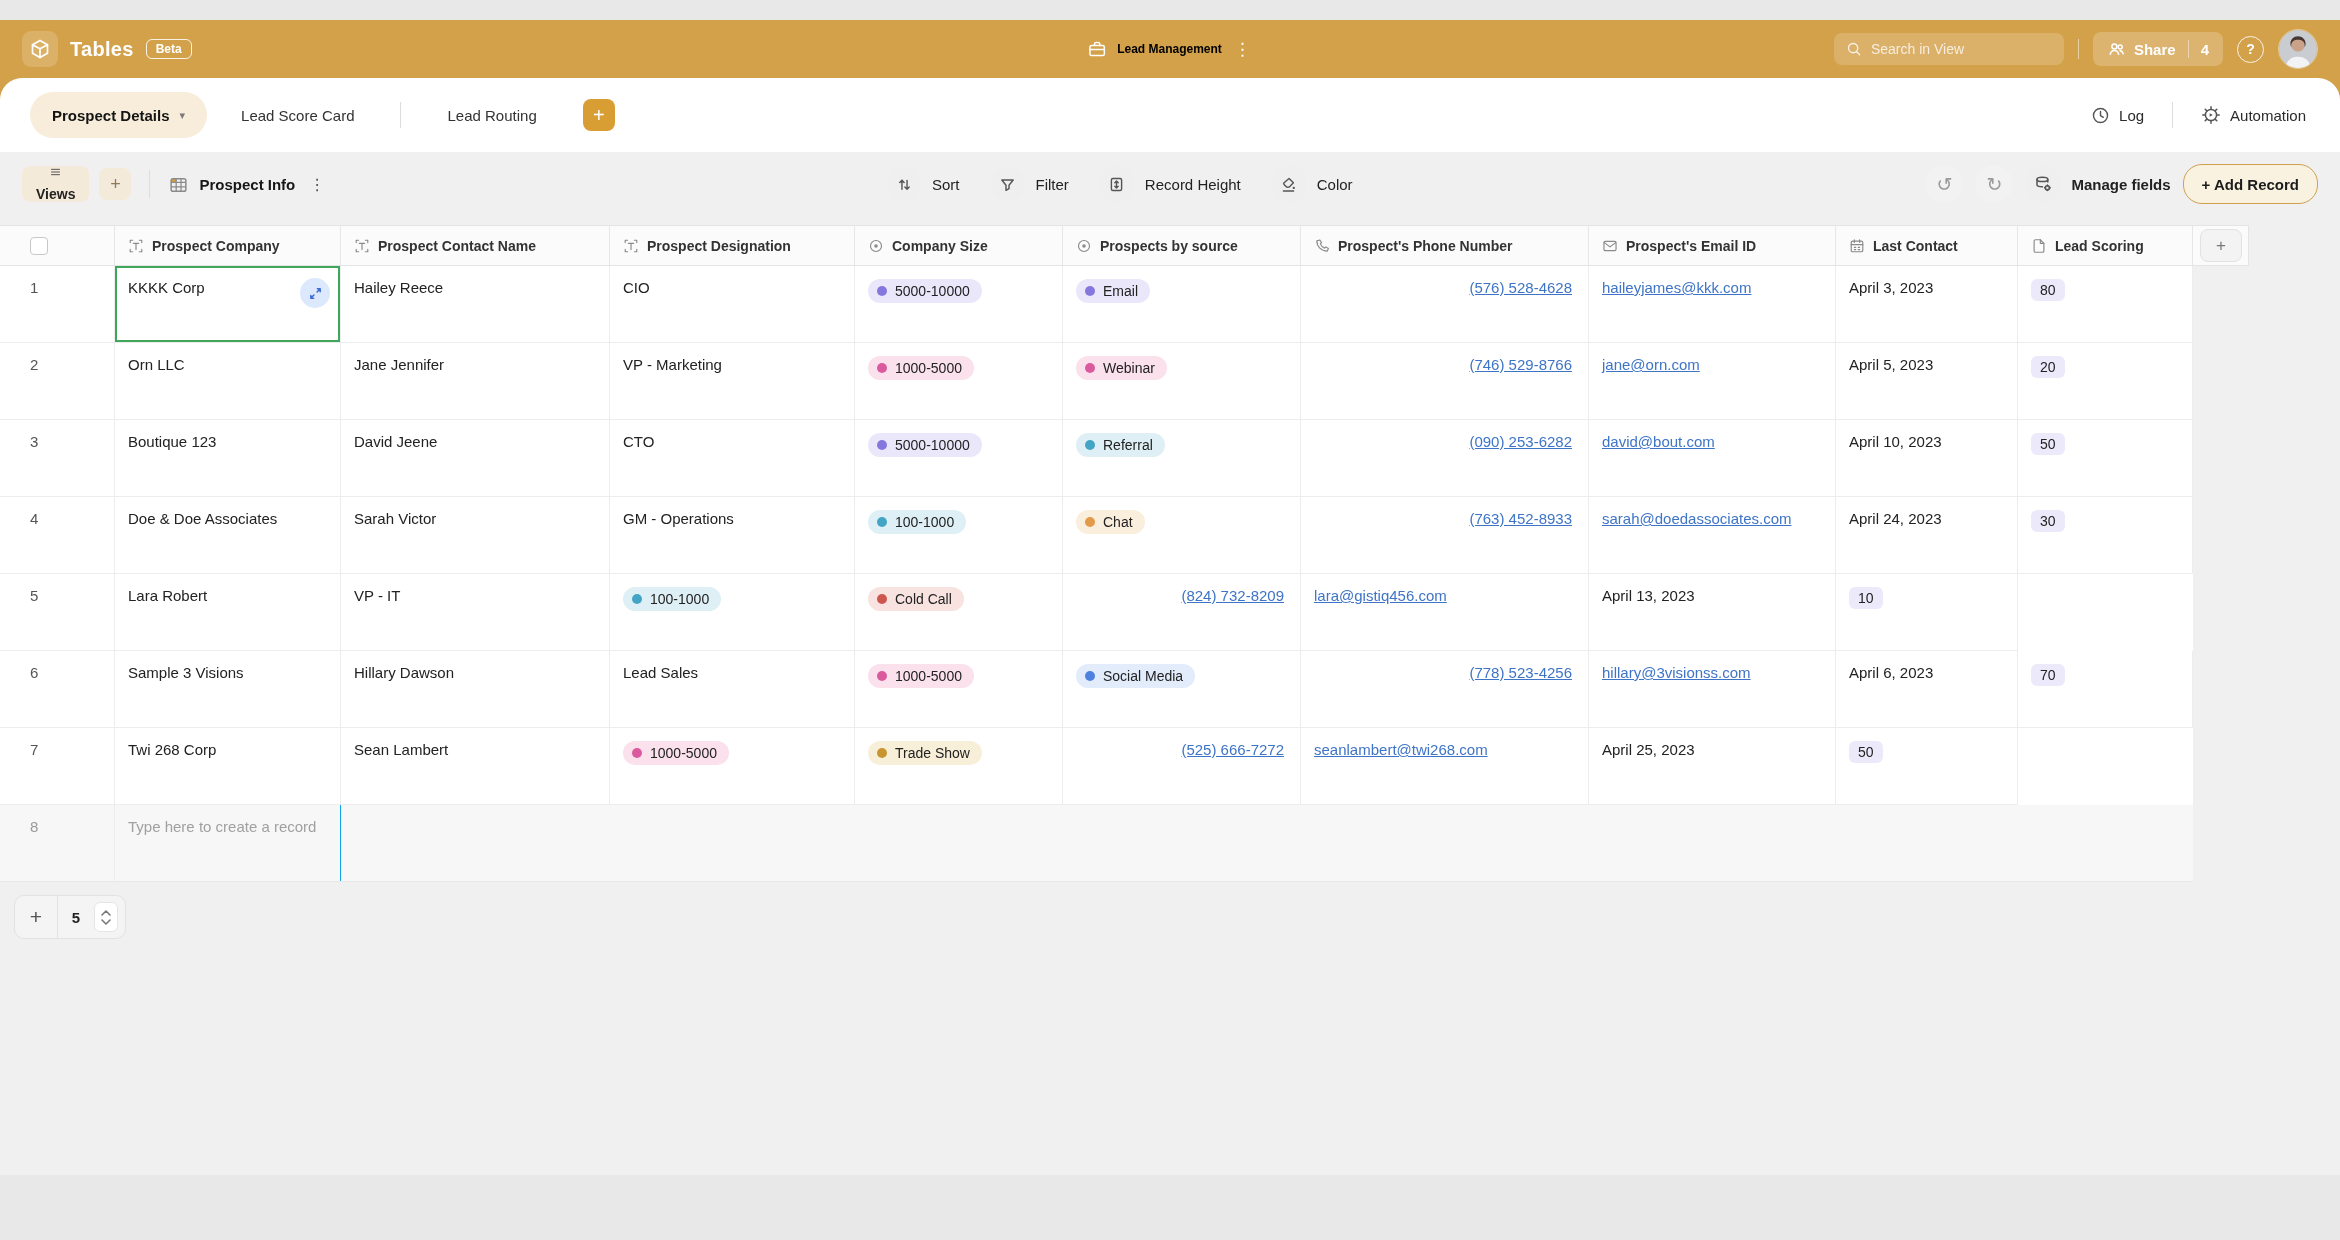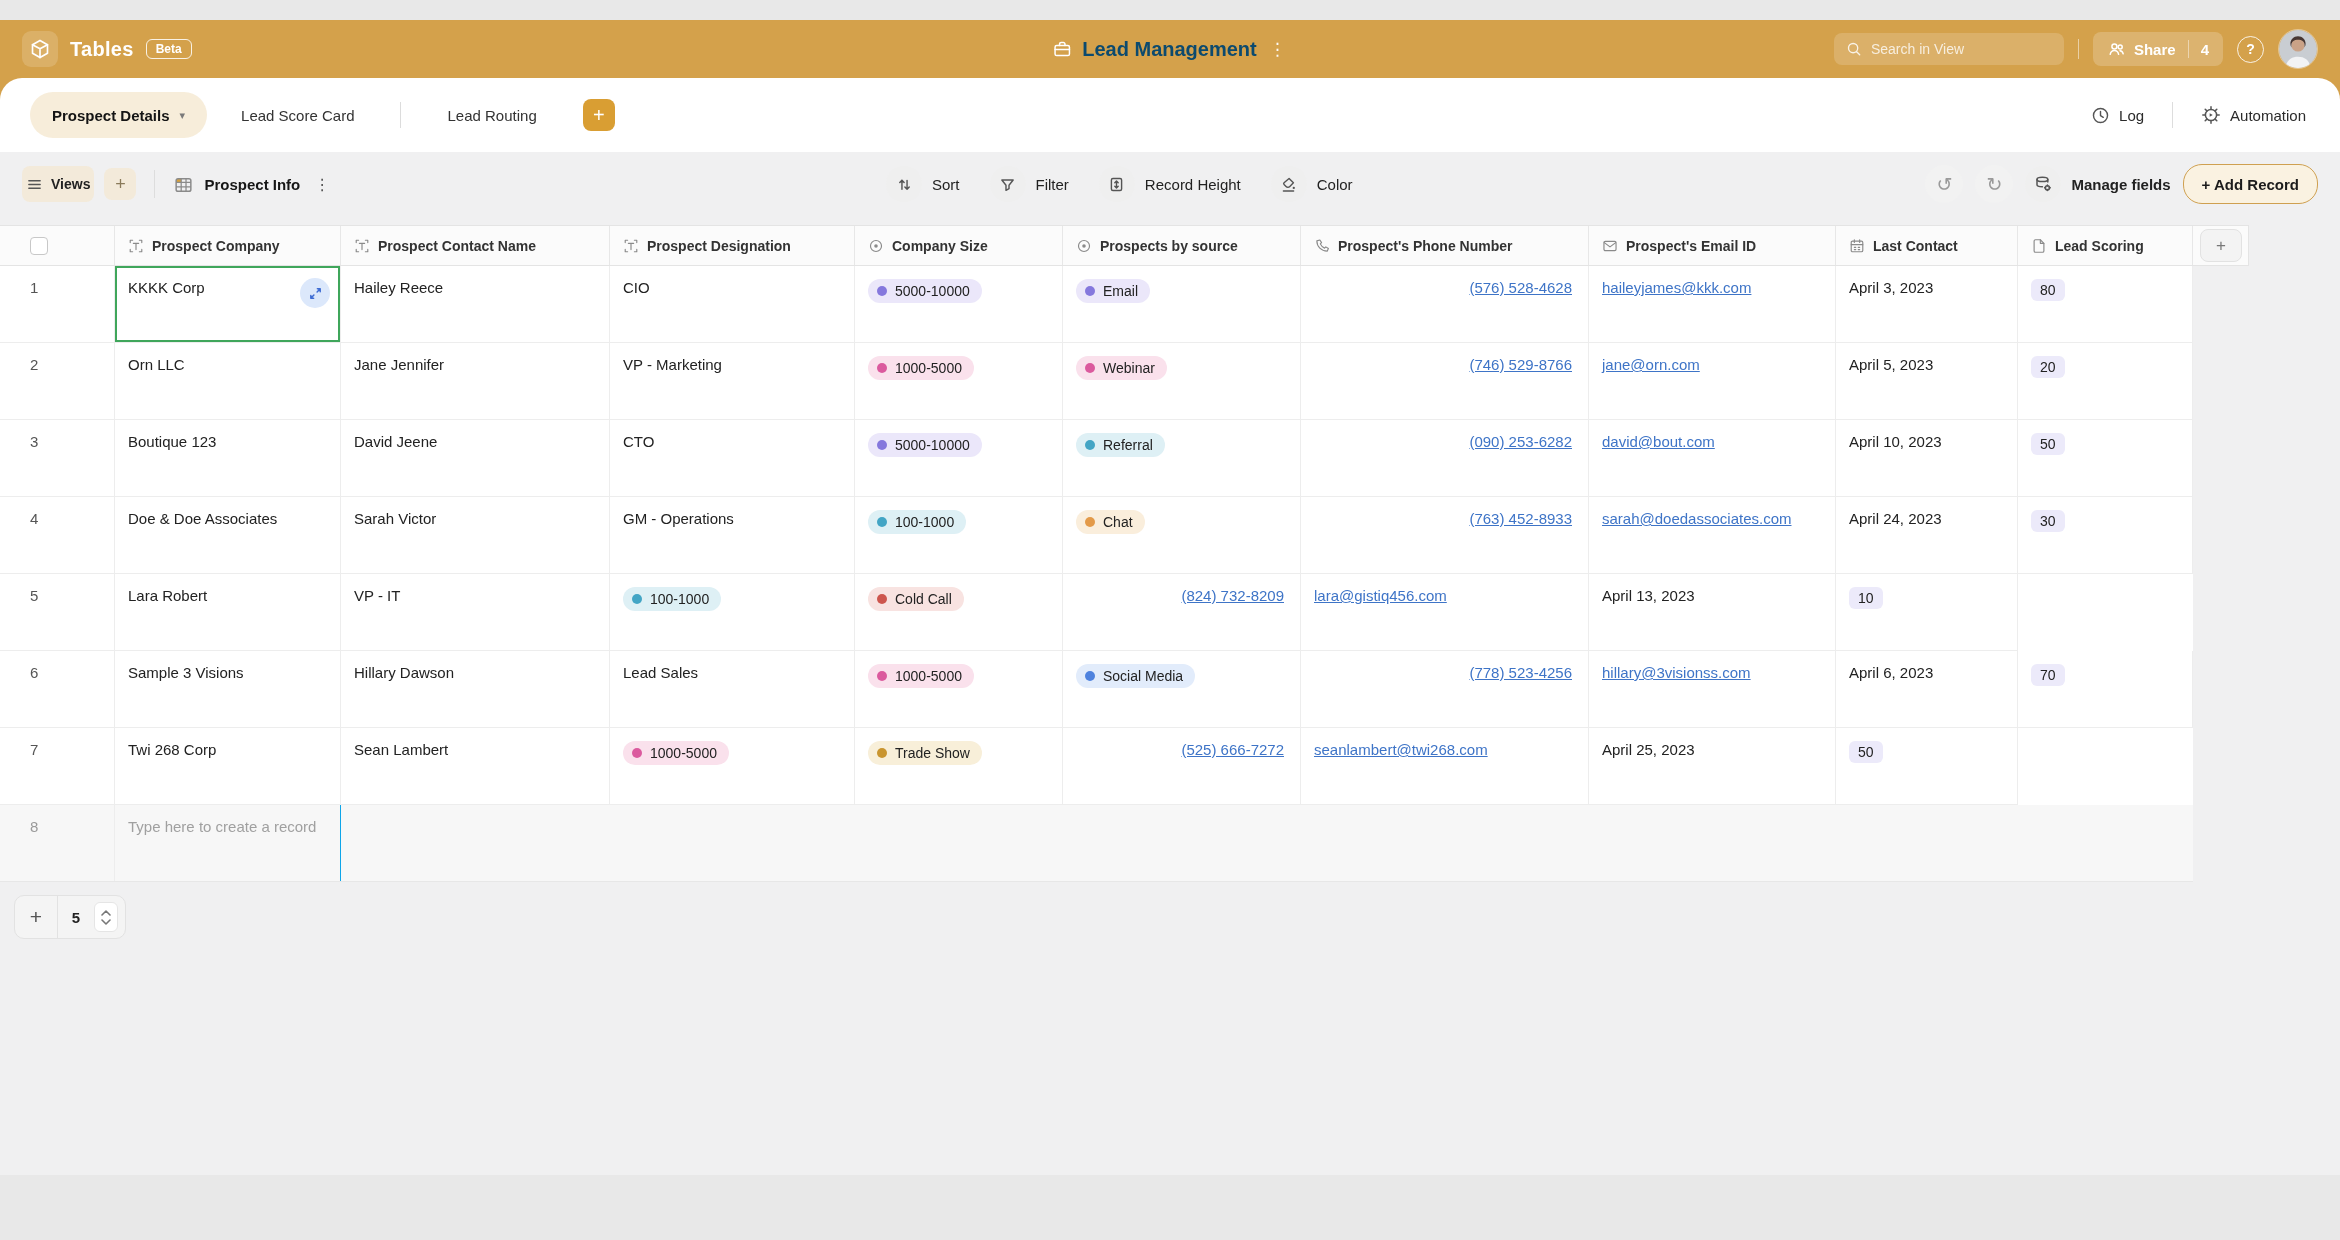--- a/index.html
+++ b/index.html
@@ -12,21 +12,21 @@
   
   .topbar{position:absolute;top:0;left:0;right:0;height:90px;background:#d4a14b;}
   .topbar-inner{height:58px;display:flex;align-items:center;padding:0 22px;box-sizing:border-box;}
   .logo-box{width:36px;height:36px;border-radius:9px;background:rgba(255,255,255,.16);
             display:flex;align-items:center;justify-content:center;margin-right:12px;}
   .app-title{font-size:20px;font-weight:700;color:#fff;letter-spacing:.3px;}
   .beta{margin-left:12px;border:1.2px solid rgba(255,255,255,.85);border-radius:6px;
         padding:2px 9px;font-size:12px;color:#fff;font-weight:600;}
   .tb-center{position:absolute;left:50%;top:0;height:58px;transform:translateX(-50%);
              display:flex;align-items:center;gap:10px;color:#fff;}
-  .base-title{font-size:20px;font-weight:600;color:#0c4a6e;}
+  .base-title{font-size:12px;font-weight:600;color:#000000;}
   .kebab{color:rgba(255,255,255,.95);font-size:17px;line-height:1;padding:0 2px;letter-spacing:0;}
   .tb-right{margin-left:auto;display:flex;align-items:center;gap:14px;}
   .search-pill{width:230px;height:32px;border-radius:8px;background:rgba(255,255,255,.17);
                display:flex;align-items:center;padding:0 12px;box-sizing:border-box;gap:9px;}
   .search-ph{font-size:14px;color:rgba(255,255,255,.78);}
   .vdiv-gold{width:1px;height:20px;background:rgba(255,255,255,.5);}
   .share-pill{height:34px;border-radius:8px;background:rgba(255,255,255,.2);display:flex;
               align-items:center;padding:0 14px;gap:9px;color:#fff;font-size:15px;font-weight:600;}
   .share-div{width:1px;height:18px;background:rgba(255,255,255,.45);margin:0 3px;}
   .help-circle{width:27px;height:27px;border-radius:50%;border:1.6px solid rgba(255,255,255,.85);
@@ -47,21 +47,21 @@
   .tb-act{display:flex;align-items:center;gap:9px;font-size:15px;font-weight:500;color:#2b2b2b;padding:0 4px;}
   .tb-act-div{width:1px;height:26px;background:#ddd;margin:0 24px;}
 
   
   .main{position:absolute;top:132px;left:0;right:0;bottom:0;background:#f0f0f1;}
 
   
   .toolbar{position:absolute;top:0;left:0;right:0;height:70px;}
   .tl-left{position:absolute;left:22px;top:14px;display:flex;align-items:center;gap:10px;}
   .views-btn{height:36px;border-radius:8px;background:#f3eada;display:flex;align-items:center;
-             gap:8px;padding:0 4px;font-size:14px;font-weight:700;color:#222;}
+             gap:8px;padding:0 14px;font-size:14px;font-weight:700;color:#222;flex-direction:column;}
   .sq-btn{width:32px;height:32px;border-radius:8px;background:#f3eada;color:#8a7a5a;font-size:18px;
           display:flex;align-items:center;justify-content:center;}
   .tl-div{width:1px;height:28px;background:#ddd;margin:0 8px;}
   .view-switcher{display:flex;align-items:center;gap:10px;}
   .view-name{font-size:15px;font-weight:700;color:#161616;}
   .kebab-dark{color:#555;font-size:16px;padding:0 4px;}
   .tl-center{position:absolute;left:886px;top:14px;display:flex;align-items:center;gap:30px;}
   .chip-btn{display:flex;align-items:center;gap:10px;font-size:15px;font-weight:500;color:#222;}
   .chip{width:36px;height:36px;border-radius:50%;background:#efefef;display:flex;align-items:center;justify-content:center;}
   .tl-right{position:absolute;right:22px;top:12px;display:flex;align-items:center;gap:12px;}

